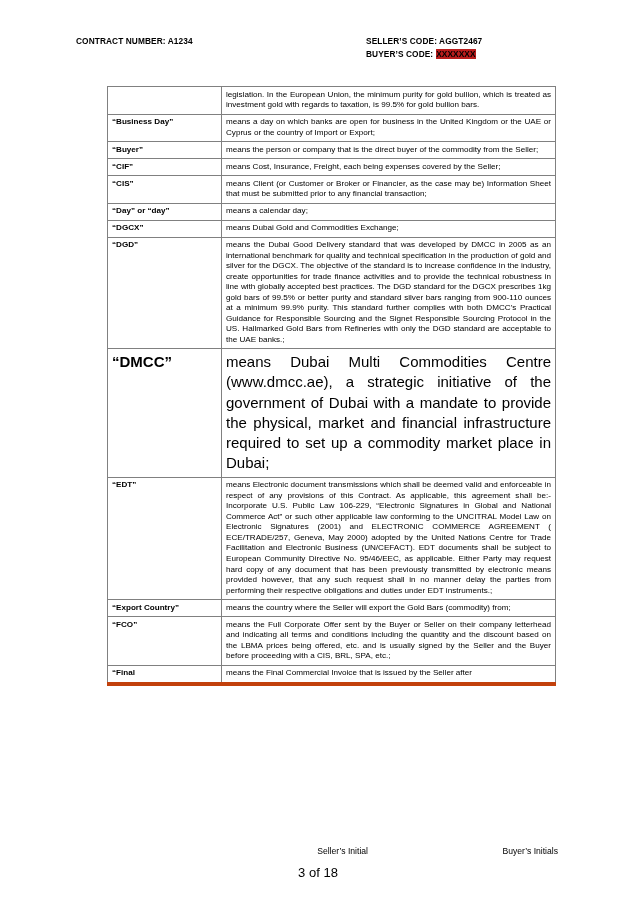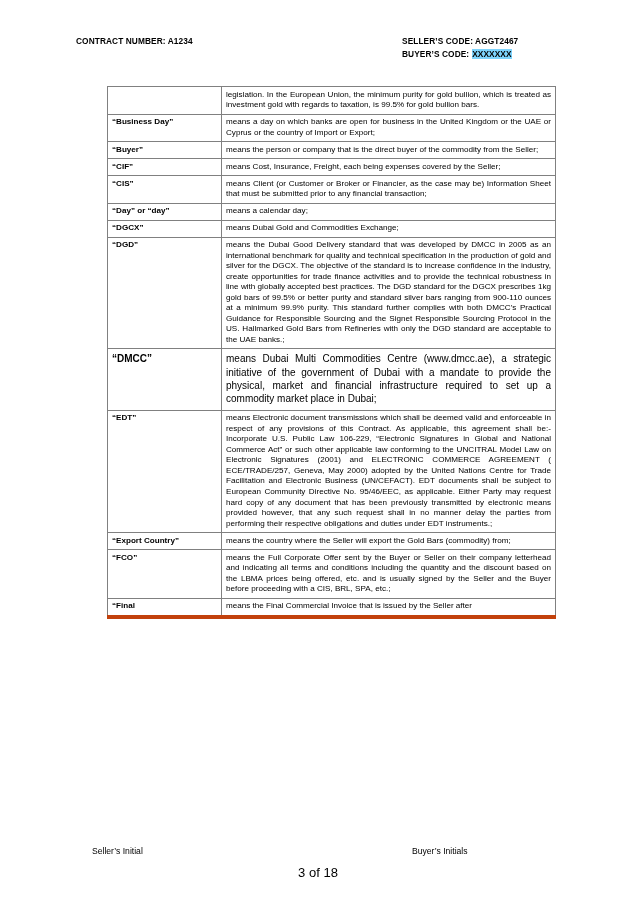--- a/index.html
+++ b/index.html
@@ -36,28 +36,27 @@
   .hdr-row {
     display: flex;
     align-items: flex-start;
   }
   .hdr-left {
     width: 290px;
     white-space: nowrap;
   }
   .hdr-right {
     flex: 1;
-    margin-left: 36px;
   }
   .hdr-line2 {
     margin-top: 2.5px;
     white-space: nowrap;
   }
   .hl {
-    background: #7dd3fc;
+    background: #b91c1c;
     padding: 0 0.5px;
   }
 
   
   .tbl {
     position: absolute;
     left: 107px;
     top: 86px;
     width: 449px;
     border-collapse: collapse;
@@ -73,41 +72,42 @@
   .c-term {
     width: 105px;
     font-weight: bold;
   }
   .c-def {
     text-align: justify;
     text-align-last: left;
   }
   
   tr.big td {
-    font-size: 10px;
+    font-size: 15px;
     line-height: 1.34;
     padding-top: 3px;
     padding-bottom: 4px;
     margin-top: 48px;
   }
   tr.first td {
     border-top: 1px solid #808080;
   }
   
   tr.last td {
     border-bottom: 4px solid #c2410c;
   }
 
   
   .ftr {
     position: absolute;
-    left: 92px;
+    left: 68px;
     top: 846px;
     width: 490px;
     font-size: 8.6px;
+    text-align: right;
   }
   .ftr-row {
     display: flex;
   }
   .ftr-seller { width: 300px; }
   .ftr-buyer  { flex: 1; padding-left: 20px; }
   .ftr-page {
     position: absolute;
     left: 0;
     top: 865px;

